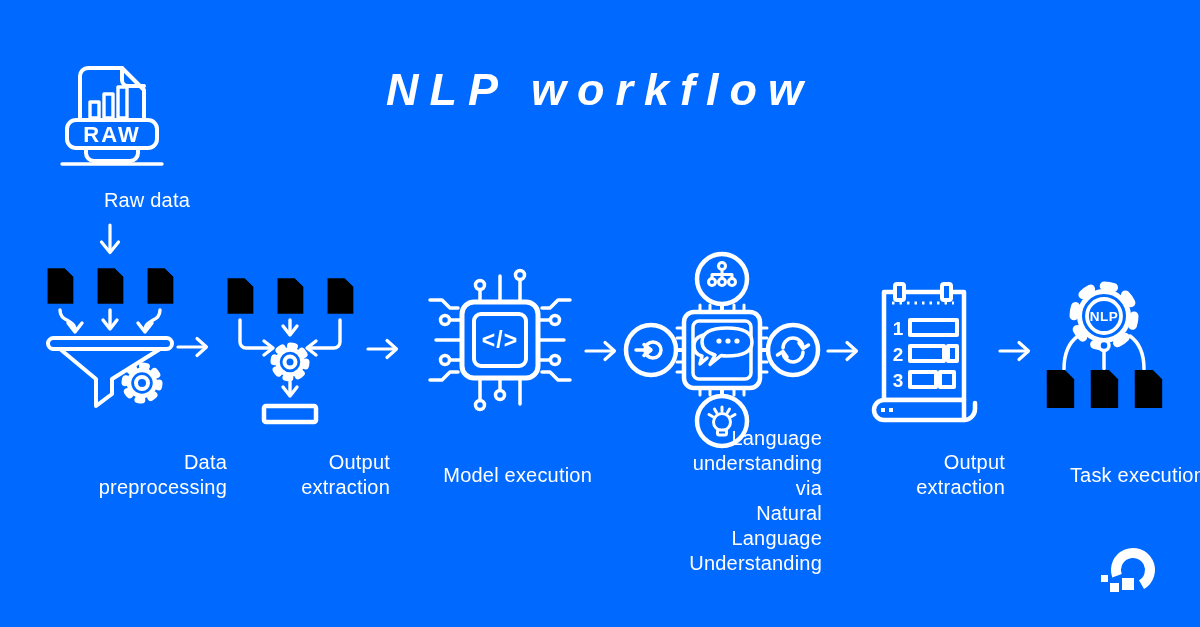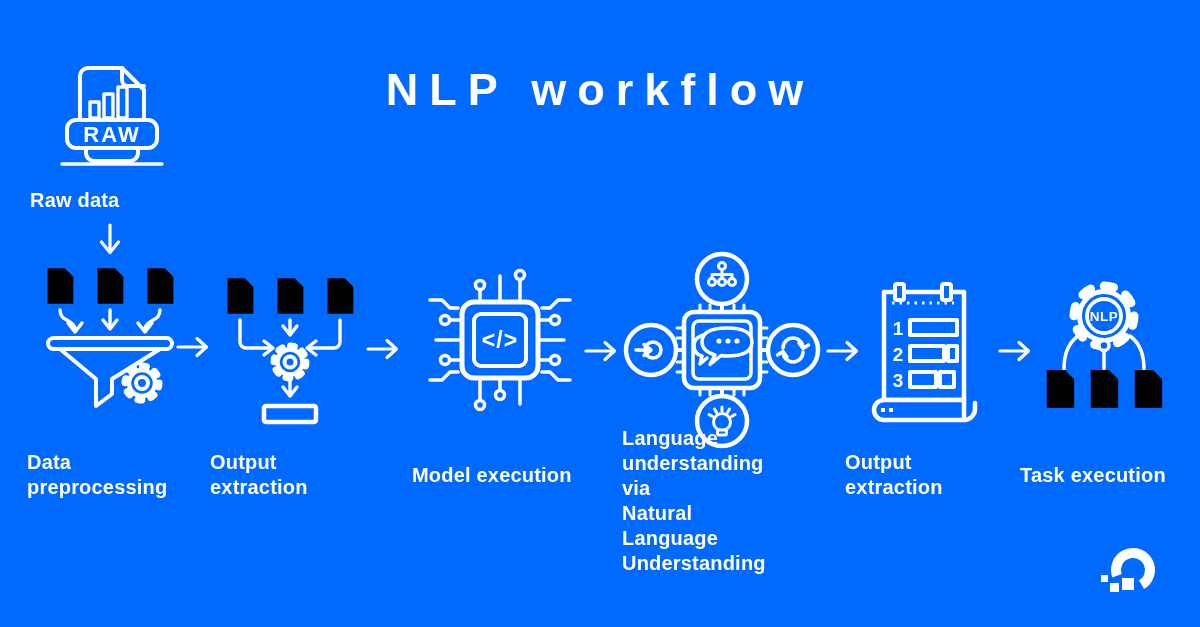--- a/index.html
+++ b/index.html
@@ -8,23 +8,24 @@
   body {
     width:1200px; height:627px; position:relative; overflow:hidden;
     background:var(--bg); color:var(--fg);
     font-family:"Liberation Sans", sans-serif;
   }
   .abs { position:absolute; }
   .title {
     position:absolute; top:64px; left:0; width:1200px; margin:0;
     text-align:center; font-size:45px; font-weight:600; letter-spacing:11px;
     color:var(--fg);
+    font-style:italic;
   }
   .lbl {
-    position:absolute; text-align:left; font-size:20px; font-weight:700;
+    position:absolute; text-align:right; font-size:20px; font-weight:400;
     line-height:25px; letter-spacing:0.2px; white-space:pre-line; color:var(--fg);
   }
   .raw-label { font-size:20px; }
   
   .icon path, .icon rect, .icon circle, .icon ellipse, .icon line {
     stroke:var(--fg); fill:none; stroke-linecap:round; stroke-linejoin:round;
   }
   .icon text { fill:var(--fg); stroke:none; font-family:"Liberation Sans",sans-serif; }
   .icon .fill { fill:var(--fg); stroke:none; }
   .icon .occ { fill:var(--bg); }

